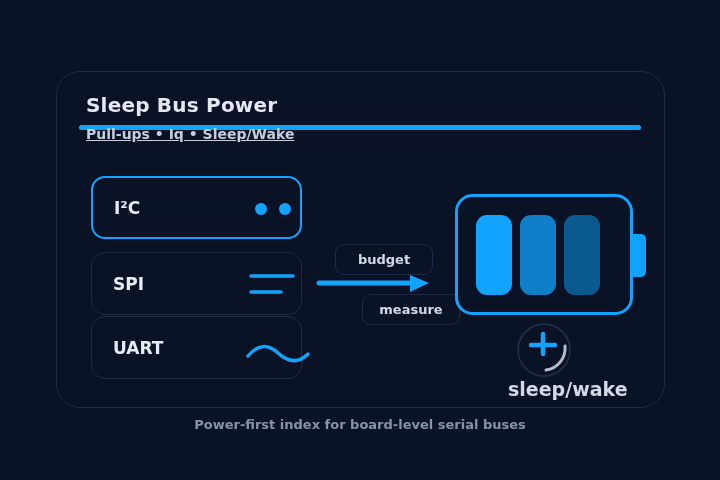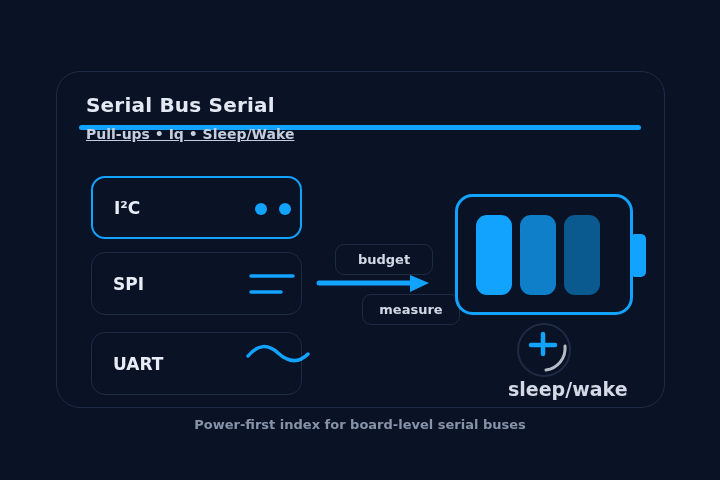--- a/index.html
+++ b/index.html
@@ -52,41 +52,41 @@
   .footer {
     position: absolute; left: 0; width: 720px; top: 417px; text-align: center;
     font-size: 13px; font-weight: bold; color: #8793a8;
   }
 </style>
 </head>
 <body>
 
 <div class="frame"></div>
 
-<div class="title">Serial Bus Serial</div>
+<div class="title">Sleep Bus Power</div>
 <div class="accent-bar"></div>
 <div class="subtitle">Pull-ups • Iq • Sleep/Wake</div>
 
 <div class="bus-card active" style="top:176px;">
   <span class="bus-label">I²C</span>
   <svg class="bus-icon" style="left:158px; top:22px;" width="44" height="18" viewBox="0 0 44 18">
     <circle cx="10" cy="9" r="6" fill="#12a3ff"></circle>
     <circle cx="34" cy="9" r="6" fill="#12a3ff"></circle>
   </svg>
 </div>
 
 <div class="bus-card" style="top:252px;">
   <span class="bus-label">SPI</span>
   <svg class="bus-icon" style="left:155px; top:18px;" width="50" height="26" viewBox="0 0 50 26">
     <line x1="4" y1="5" x2="46" y2="5" stroke="#12a3ff" stroke-width="3.5" stroke-linecap="round"></line>
     <line x1="4" y1="21" x2="34" y2="21" stroke="#12a3ff" stroke-width="3.5" stroke-linecap="round"></line>
   </svg>
 </div>
 
-<div class="bus-card" style="top:332px;">
+<div class="bus-card" style="top:316px;">
   <span class="bus-label">UART</span>
 </div>
 <svg style="position:absolute; left:244px; top:338px;" width="70" height="30" viewBox="0 0 70 30">
   <path d="M4 18 C 14 6, 24 6, 34 15 S 54 26, 64 16" fill="none" stroke="#12a3ff" stroke-width="3.5" stroke-linecap="round"></path>
 </svg>
 
 <div class="pill" style="top:244px;">budget</div>
 <div class="pill" style="top:294px;margin-left:27px;">measure</div>
 <svg class="flow-arrow" width="118" height="18" viewBox="0 0 118 18">
   <line x1="4" y1="8" x2="100" y2="8" stroke="#12a3ff" stroke-width="5" stroke-linecap="round"></line>

